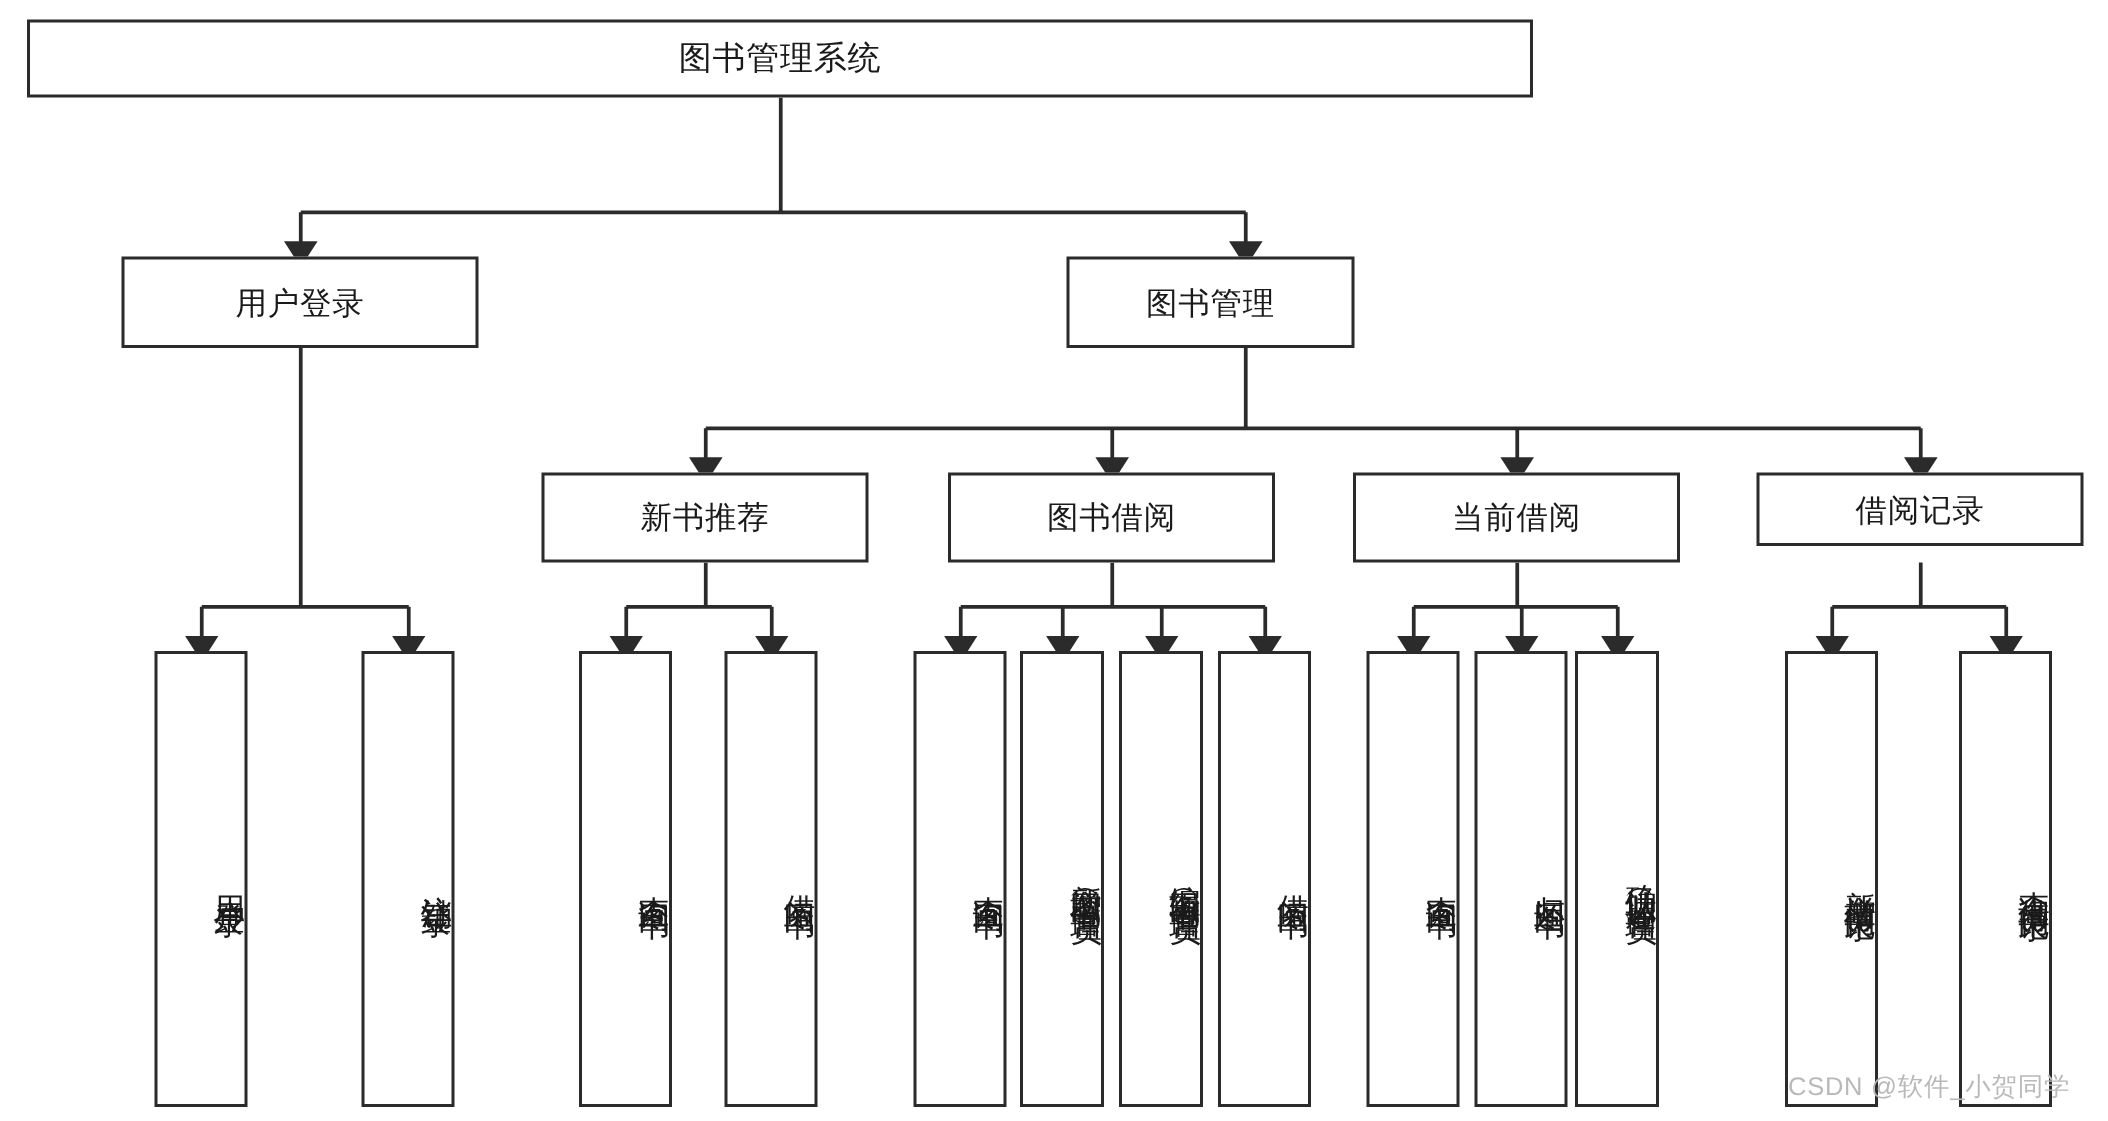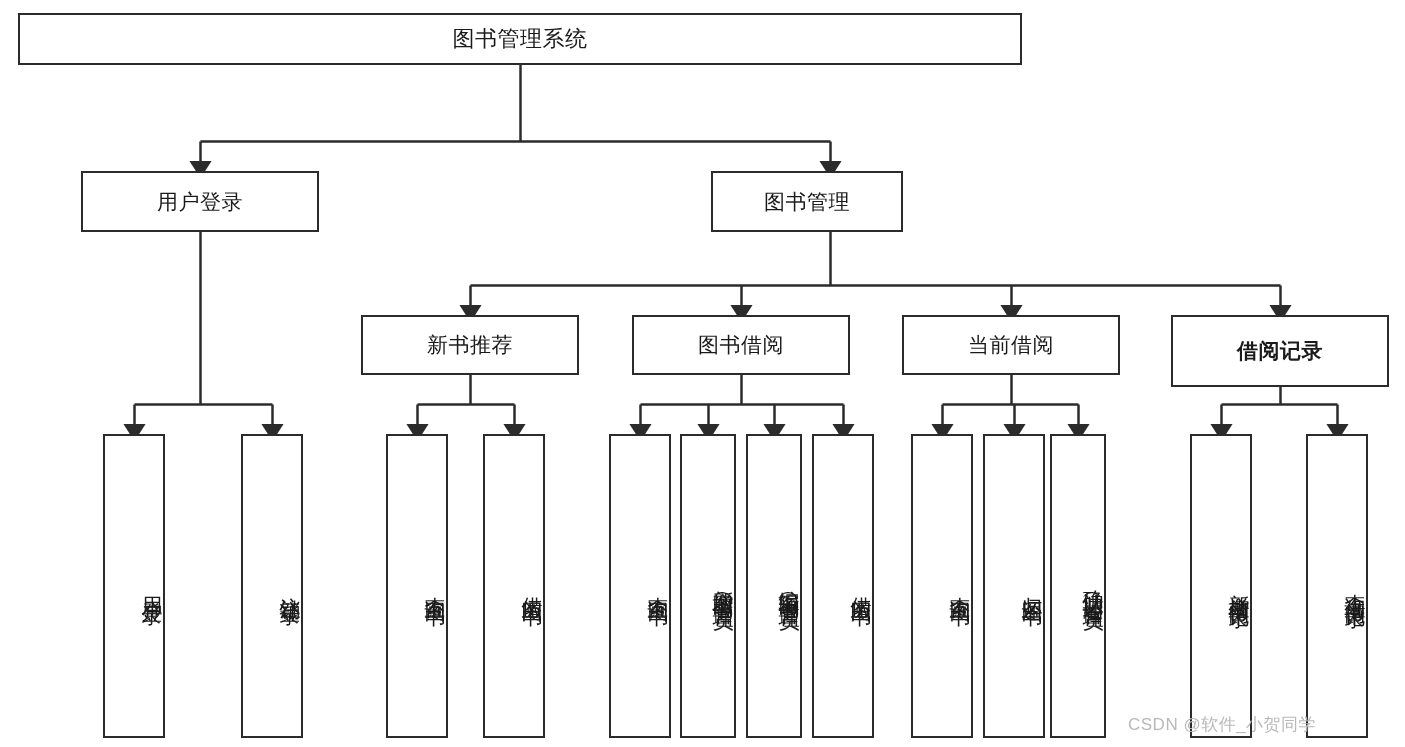--- a/index.html
+++ b/index.html
@@ -56,21 +56,21 @@
     text-orientation: upright;
     display: block;
     white-space: nowrap;
   }
   .node.root {
     font-size: 22px;
     align-items: center;
   }
   #watermark {
     position: absolute;
-    left: 1128px;
+    left: 1192px;
     top: 713px;
     font-size: 17px;
     color: #b9b9b9;
     white-space: nowrap;
     z-index: 5;
     letter-spacing: 0.5px;
   }
 </style>
 </head>
 <body>
@@ -132,21 +132,21 @@
       </div>
       <div class="node horiz" style="left: 361px; top: 315px; width: 218px; height: 60px; align-items: center;">
         <span>新书推荐</span>
       </div>
       <div class="node horiz" style="left: 632px; top: 315px; width: 218px; height: 60px; text-align: right;">
         <span>图书借阅</span>
       </div>
       <div class="node horiz" style="left: 902px; top: 315px; width: 218px; height: 60px;">
         <span>当前借阅</span>
       </div>
-      <div class="node horiz" style="left: 1171px; top: 315px; width: 218px; height: 72px; font-weight: bold;">
+      <div class="node horiz" style="left: 1171px; top: 315px; width: 218px; height: 49px;">
         <span>借阅记录</span>
       </div>
       <div class="node vert" style="left: 103px; top: 434px; width: 62px; height: 304px;">
         <span class="vlabel">用户登录</span>
       </div>
       <div class="node vert" style="left: 241px; top: 434px; width: 62px; height: 304px;">
         <span class="vlabel">注销登录</span>
       </div>
       <div class="node vert" style="left: 386px; top: 434px; width: 62px; height: 304px;">
         <span class="vlabel">查询图书</span>

